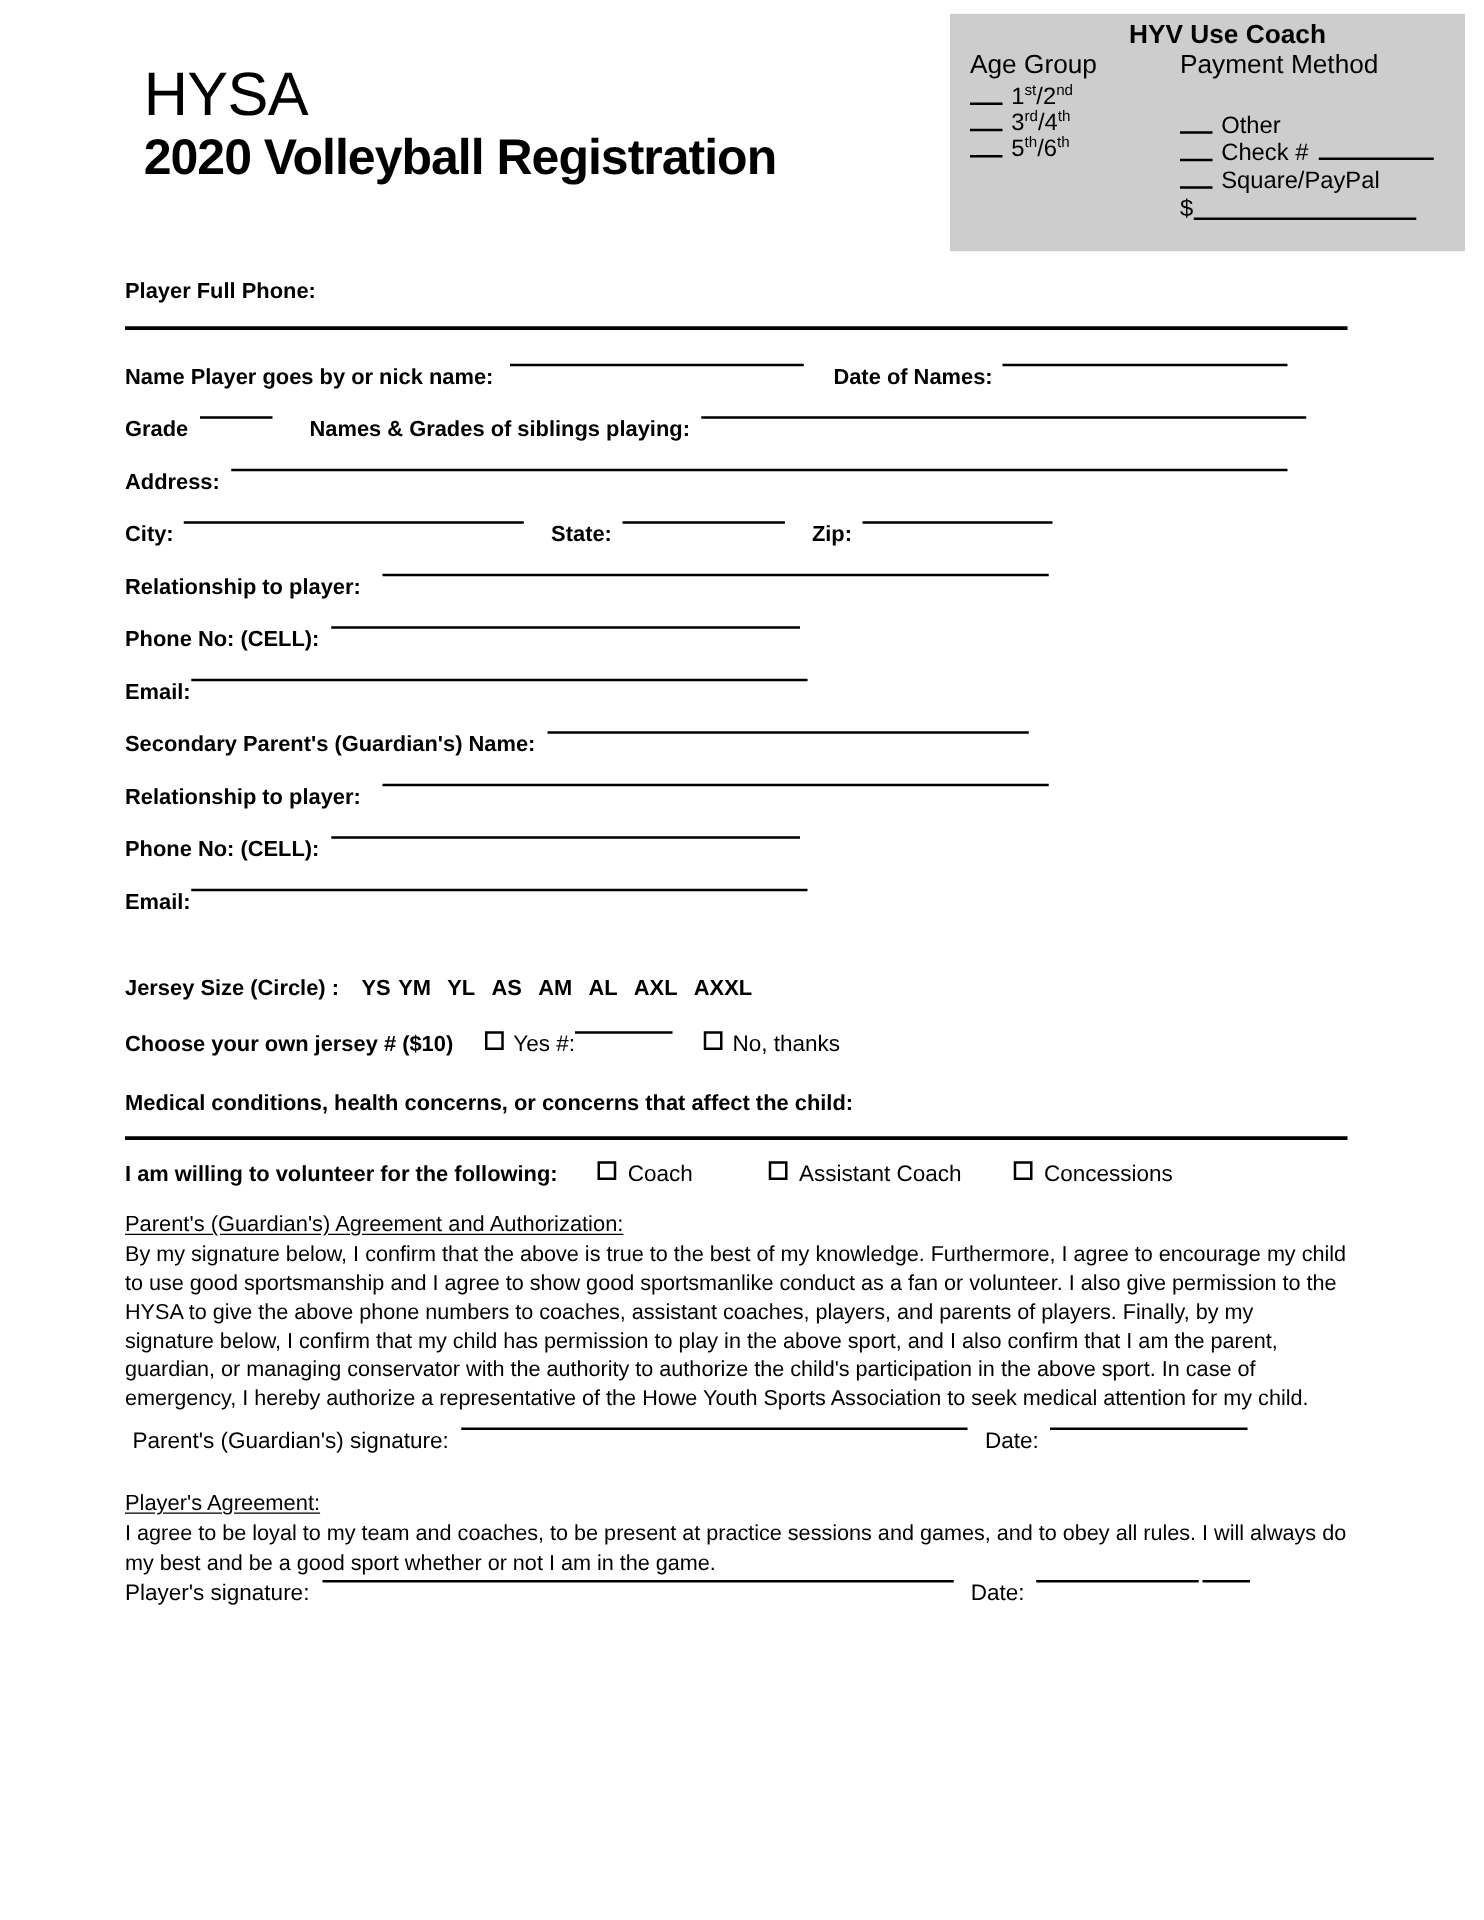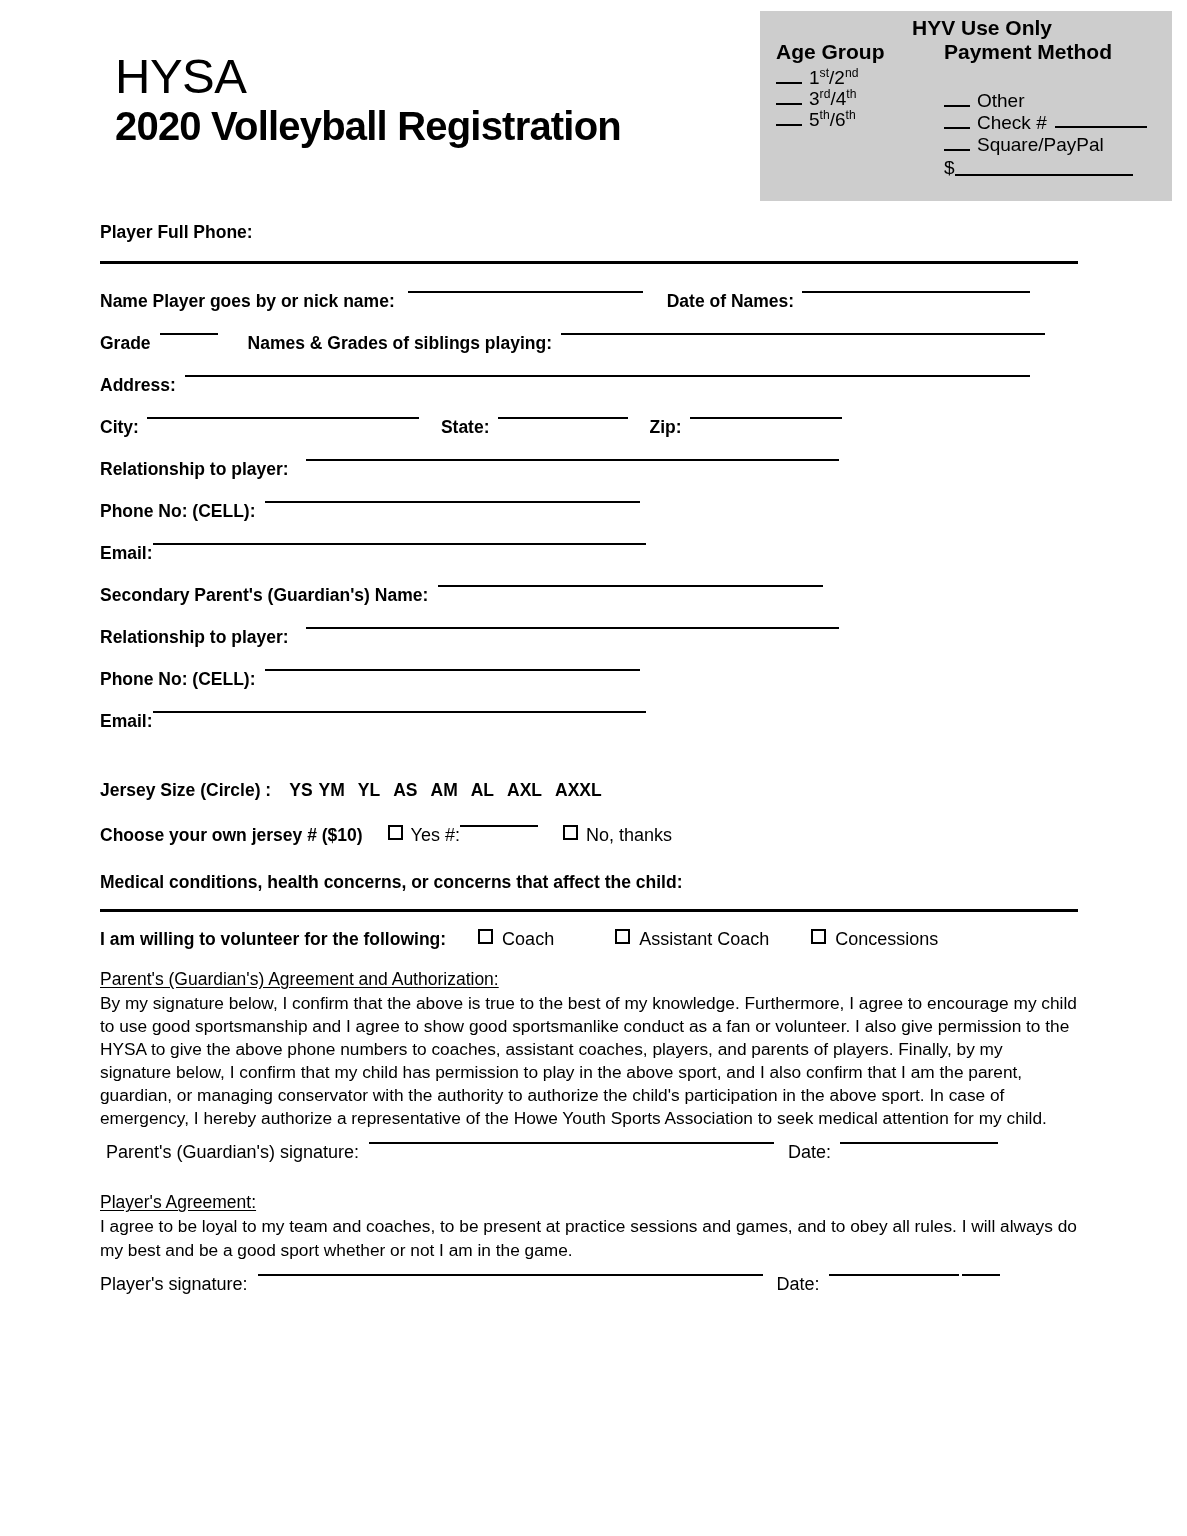--- a/index.html
+++ b/index.html
@@ -32,21 +32,21 @@
     padding-left: 26px;
     line-height: 1.05;
   }
   .hyv-cols {
     display: flex;
     margin-top: 1px;
   }
   .hyv-col-age { width: 158px; flex: none; }
   .hyv-col-pay { flex: 1; }
   .hyv-head {
-    font-weight: bold;
+    font-weight: normal;
     font-size: 21px;
     line-height: 1.15;
     white-space: nowrap;
   }
   .hyv-head-pay { padding-left: 10px; }
 
   .blank-row {
     display: flex;
     align-items: flex-end;
     font-size: 19px;
@@ -161,21 +161,21 @@
   .para {
     font-size: 17.3px;
     line-height: 1.335;
     text-align: left;
   }
 </style>
 </head>
 <body>
 
 <div class="hyv-box">
-  <div class="hyv-title">HYV Use Only</div>
+  <div class="hyv-title">HYV Use Coach</div>
   <div class="hyv-cols">
 
     <div class="hyv-col-age">
       <div class="hyv-head">Age Group</div>
       <div class="agegrp">
         <div class="blank-row">
           <span class="tick"></span>
           <span>1<sup>st</sup>/2<sup>nd</sup></span>
         </div>
         <div class="blank-row">
@@ -326,21 +326,21 @@
   <div class="row" style="margin-top:12px; padding-left:6px">
     <span class="norm">Parent's (Guardian's) signature:</span>
     <span class="ln" style="width:405px; margin-left:10px"></span>
     <span class="norm" style="margin-left:14px">Date:</span>
     <span class="ln" style="width:158px; margin-left:9px"></span>
   </div>
 
   <div class="sec-head" style="margin-top:29px">Player's Agreement:</div>
   <div class="para" style="margin-top:2px; width:978px">I agree to be loyal to my team and coaches, to be present at practice sessions and games, and to obey all rules. I will always do my best and be a good sport whether or not I am in the game.</div>
 
-  <div class="row" style="margin-top:12px">
+  <div class="row" style="margin-top:2px">
     <span class="norm">Player's signature:</span>
     <span class="ln" style="width:505px; margin-left:10px"></span>
     <span class="norm" style="margin-left:14px">Date:</span>
     <span class="ln" style="width:130px; margin-left:9px"></span>
     <span class="ln" style="width:38px; margin-left:3px"></span>
   </div>
 
 </div>
 
 </body></html>

